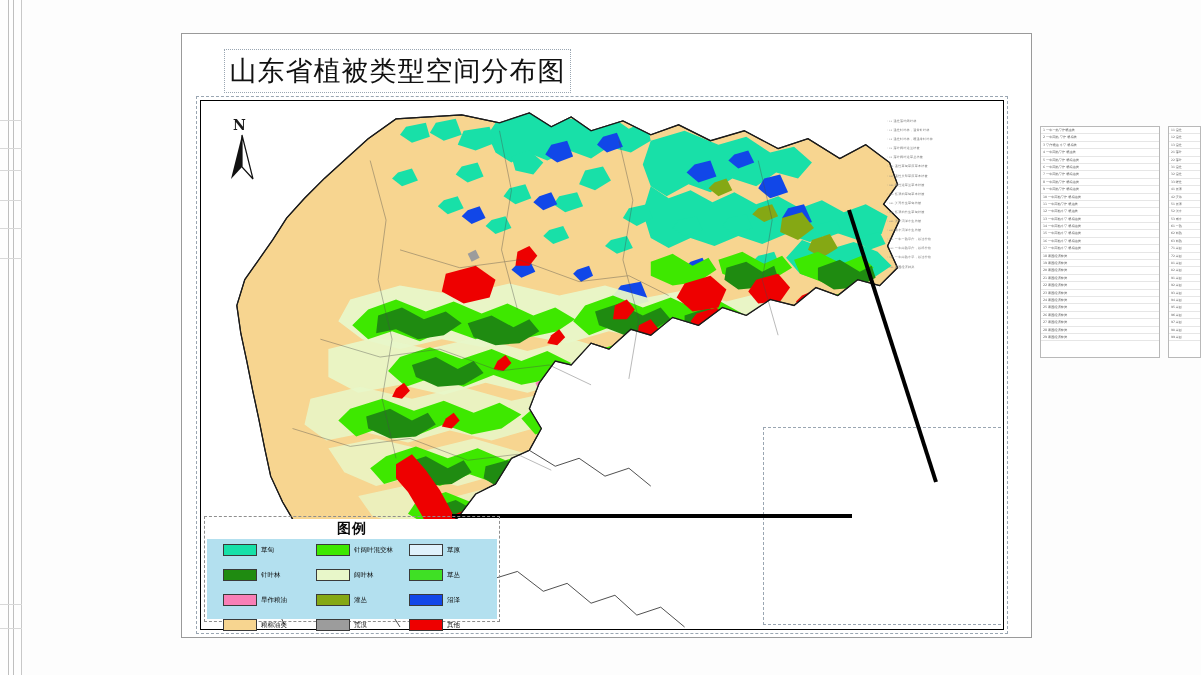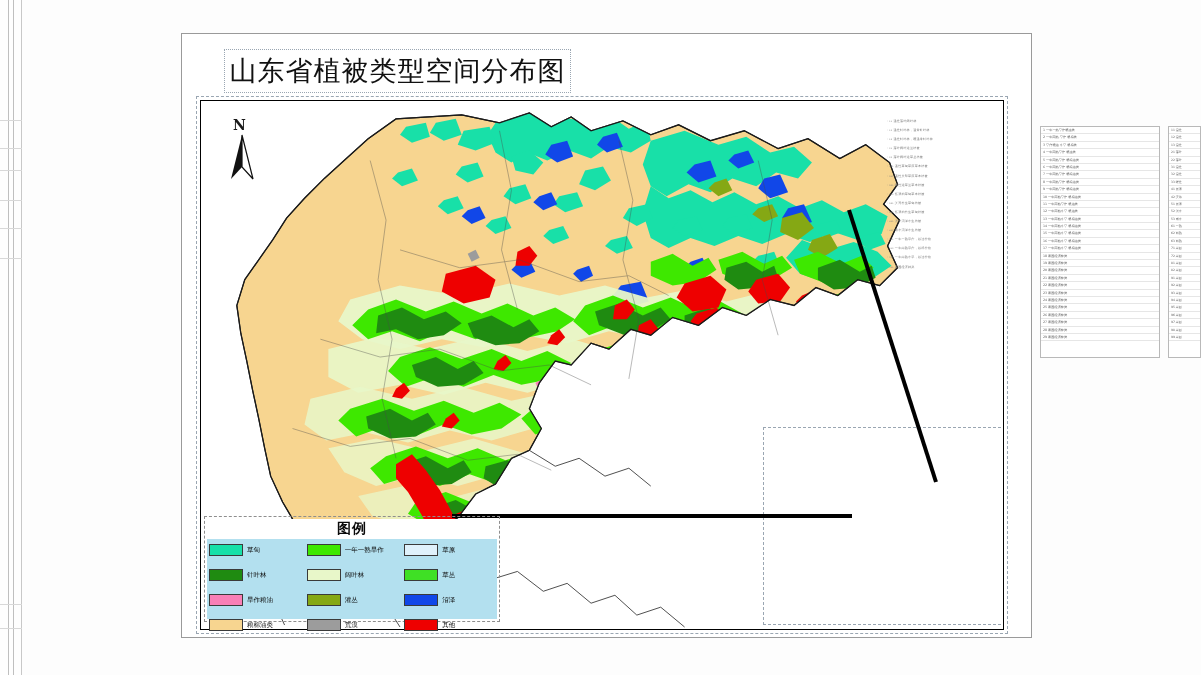--- a/index.html
+++ b/index.html
@@ -49,21 +49,21 @@
   
   .legend-sel{ position:absolute; left:204px; top:516px; width:296px; height:106px;
     border:1px dashed #8e8e8e; }
   .legend{ position:absolute; left:2px; top:2px; right:2px; bottom:2px;
     background:#b3e0ef; }
   .legend-hd{ height:20px; background:#ffffff; display:flex; align-items:center;
     justify-content:center; }
   .legend-hd span{ font-family:"DejaVu Serif", serif; font-size:14px;
     font-weight:700; color:#0a0a0a; letter-spacing:1px; }
   .legend-grid{ display:grid; grid-template-columns:1fr 1fr 1fr;
-    padding:3px 4px 0 2px; row-gap:2px; column-gap:2px;gap:9px; }
+    padding:3px 4px 0 16px; row-gap:2px; column-gap:2px;gap:9px; }
   .lg-item{ display:flex; align-items:center; gap:4px; height:16px; }
   .lg-sw{ width:34px; height:12px; border:1px solid #3a3a3a; flex:0 0 auto; }
   .lg-tx{ font-size:6.5px; color:#0c0c0c; white-space:nowrap;
     font-family:"DejaVu Sans", sans-serif; }
 
   
   .panel{ position:absolute; background:#ffffff; border:1px solid #b9b9b9; overflow:hidden; }
   .panel .p-row{ height:7.4px; line-height:7.4px; font-size:3.2px; color:#5e5e5e;
     border-bottom:1px solid #e6e6e6; padding-left:2px; white-space:nowrap;
     overflow:hidden; font-family:"DejaVu Sans", sans-serif; }
@@ -423,21 +423,21 @@
       <div class="legend-hd">
         <span>图例</span>
       </div>
       <div class="legend-grid" id="legend-grid">
           <div class="lg-item">
             <div class="lg-sw" style="background: rgb(24, 224, 168);"></div>
             <div class="lg-tx">草甸</div>
           </div>
           <div class="lg-item">
             <div class="lg-sw" style="background: rgb(62, 232, 0);"></div>
-            <div class="lg-tx">一年一熟旱作</div>
+            <div class="lg-tx">针阔叶混交林</div>
           </div>
           <div class="lg-item">
             <div class="lg-sw" style="background: rgb(223, 241, 251);"></div>
             <div class="lg-tx">草原</div>
           </div>
           <div class="lg-item">
             <div class="lg-sw" style="background: rgb(31, 139, 17);"></div>
             <div class="lg-tx">针叶林</div>
           </div>
           <div class="lg-item">

